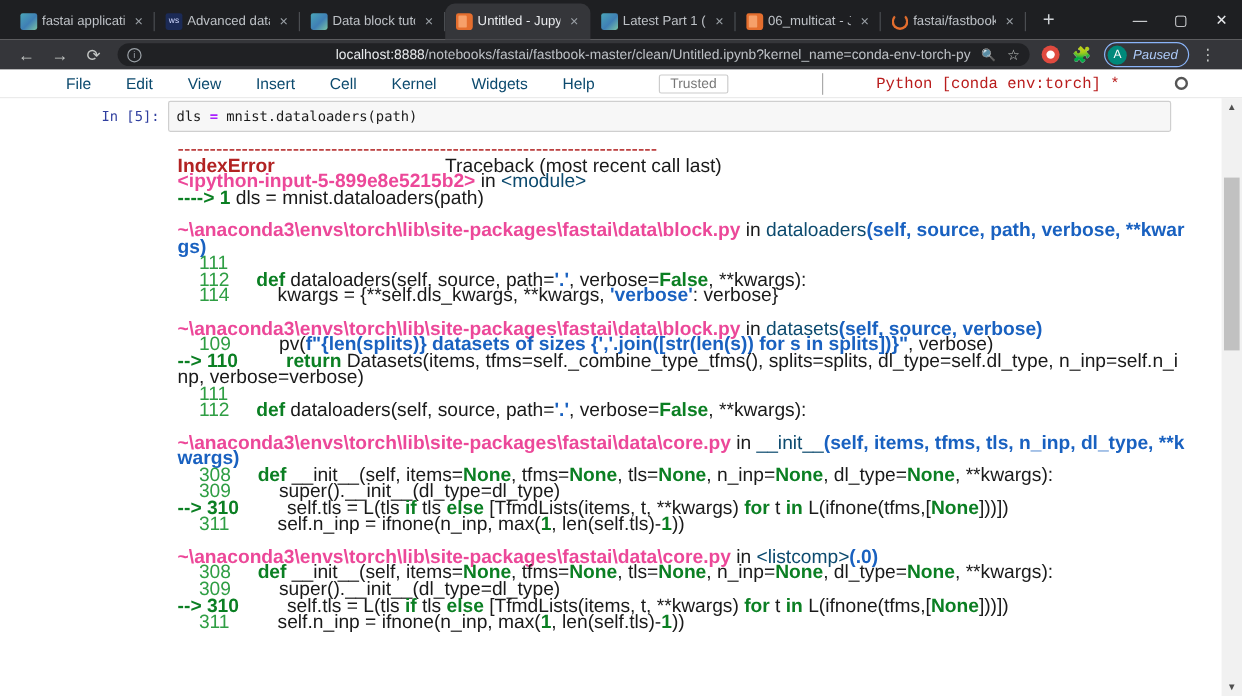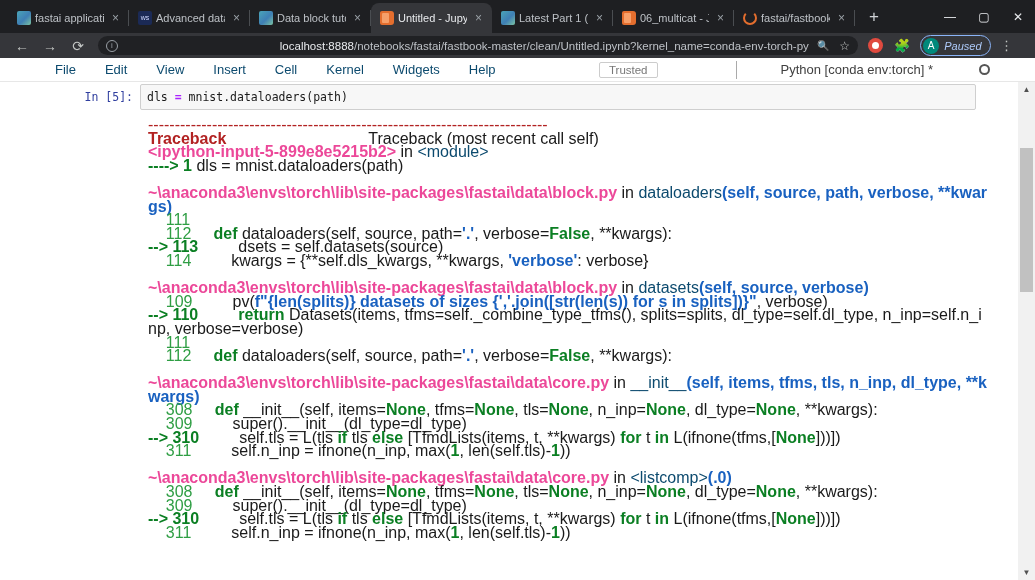--- a/index.html
+++ b/index.html
@@ -64,21 +64,21 @@
 
   
   .menubar { position:absolute; top:58px; left:0; width:1035px; height:24px; background:#fff;
     border-bottom:1px solid #e7e7e7; display:flex; align-items:center; }
   .menu-items { display:flex; margin-left:55px; }
   .menu-item { font-size:13px; color:#0c4a6e; margin-right:29px; }
   .menu-right { margin-left:auto; display:flex; align-items:center; margin-right:45px;gap:36px; }
   .trusted { font-size:11.5px; color:#777; border:1px solid #ccc; border-radius:2px;
     padding:1px 9px; margin-right:42px; }
   .kernel-sep { width:1px; height:18px; background:#aaa; margin-right:8px; }
-  .kernel-name { font-size:13px; color:#404040; margin-right:10px; }
+  .kernel-name { font-size:13px; color:#b91c1c; margin-right:10px;font-family:Liberation Mono, monospace; }
   .kernel-ind { width:11px; height:11px; border:2px solid #555; border-radius:50%; }
 
   
   .content { position:absolute; top:82px; left:0; width:1018px; height:498px; overflow:hidden;
     background:#fff; }
   .cellrow { display:flex; margin-top:2px; }
   .prompt { width:140px; flex:none; text-align:right; padding:6px 7px 0 0; color:#303f9f;
     font-family:"DejaVu Sans Mono", monospace; font-size:11.5px; }
   .inputbox { flex:1; margin-right:42px; background:#f7f7f7; border:1px solid #cfcfcf;
     border-radius:2px; padding:5px 6px; }
@@ -194,28 +194,27 @@
 
   <div class="content">
     <div class="cellrow">
       <div class="prompt">In [5]:</div>
       <div class="inputbox">
         <div class="code" id="cell-code"><span class="">dls </span><span class="c-op">= </span><span class="">mnist.dataloaders(path)</span></div>
       </div>
     </div>
     <div class="output" id="traceback">
         <div class="tb-line"><span class="t-red">---------------------------------------------------------------------------</span></div>
-        <div class="tb-line"><span class="t-err">Traceback</span><span class="t-k">                                Traceback (most recent call self)</span></div>
+        <div class="tb-line"><span class="t-err">IndexError</span><span class="t-k">                                Traceback (most recent call last)</span></div>
         <div class="tb-line"><span class="t-path">&lt;ipython-input-5-899e8e5215b2&gt;</span><span class="t-k"> in </span><span class="t-cyan">&lt;module&gt;</span></div>
         <div class="tb-line"><span class="t-gb">----&gt; 1</span><span class="t-k"> dls = mnist.dataloaders(path)</span></div>
         <div class="tb-line">&nbsp;</div>
         <div class="tb-line"><span class="t-path">~\anaconda3\envs\torch\lib\site-packages\fastai\data\block.py</span><span class="t-k"> in </span><span class="t-cyan">dataloaders</span><span class="t-blue">(self, source, path, verbose, **kwargs)</span></div>
         <div class="tb-line"><span class="t-g">    111 </span></div>
         <div class="tb-line"><span class="t-g">    112 </span><span class="t-k">    </span><span class="t-gb">def</span><span class="t-k"> dataloaders(self, source, path=</span><span class="t-blue">'.'</span><span class="t-k">, verbose=</span><span class="t-gb">False</span><span class="t-k">, **kwargs):</span></div>
-        <div class="tb-line"><span class="t-gb">--&gt; 113 </span><span class="t-k">        dsets = self.datasets(source)</span></div>
         <div class="tb-line"><span class="t-g">    114 </span><span class="t-k">        kwargs = {**self.dls_kwargs, **kwargs, </span><span class="t-blue">'verbose'</span><span class="t-k">: verbose}</span></div>
         <div class="tb-line">&nbsp;</div>
         <div class="tb-line"><span class="t-path">~\anaconda3\envs\torch\lib\site-packages\fastai\data\block.py</span><span class="t-k"> in </span><span class="t-cyan">datasets</span><span class="t-blue">(self, source, verbose)</span></div>
         <div class="tb-line"><span class="t-g">    109 </span><span class="t-k">        pv(</span><span class="t-blue">f"{len(splits)} datasets of sizes {','.join([str(len(s)) for s in splits])}"</span><span class="t-k">, verbose)</span></div>
         <div class="tb-line"><span class="t-gb">--&gt; 110 </span><span class="t-k">        </span><span class="t-gb">return</span><span class="t-k"> Datasets(items, tfms=self._combine_type_tfms(), splits=splits, dl_type=self.dl_type, n_inp=self.n_inp, verbose=verbose)</span></div>
         <div class="tb-line"><span class="t-g">    111 </span></div>
         <div class="tb-line"><span class="t-g">    112 </span><span class="t-k">    </span><span class="t-gb">def</span><span class="t-k"> dataloaders(self, source, path=</span><span class="t-blue">'.'</span><span class="t-k">, verbose=</span><span class="t-gb">False</span><span class="t-k">, **kwargs):</span></div>
         <div class="tb-line">&nbsp;</div>
         <div class="tb-line"><span class="t-path">~\anaconda3\envs\torch\lib\site-packages\fastai\data\core.py</span><span class="t-k"> in </span><span class="t-cyan">__init__</span><span class="t-blue">(self, items, tfms, tls, n_inp, dl_type, **kwargs)</span></div>
         <div class="tb-line"><span class="t-g">    308 </span><span class="t-k">    </span><span class="t-gb">def</span><span class="t-k"> __init__(self, items=</span><span class="t-gb">None</span><span class="t-k">, tfms=</span><span class="t-gb">None</span><span class="t-k">, tls=</span><span class="t-gb">None</span><span class="t-k">, n_inp=</span><span class="t-gb">None</span><span class="t-k">, dl_type=</span><span class="t-gb">None</span><span class="t-k">, **kwargs):</span></div>

